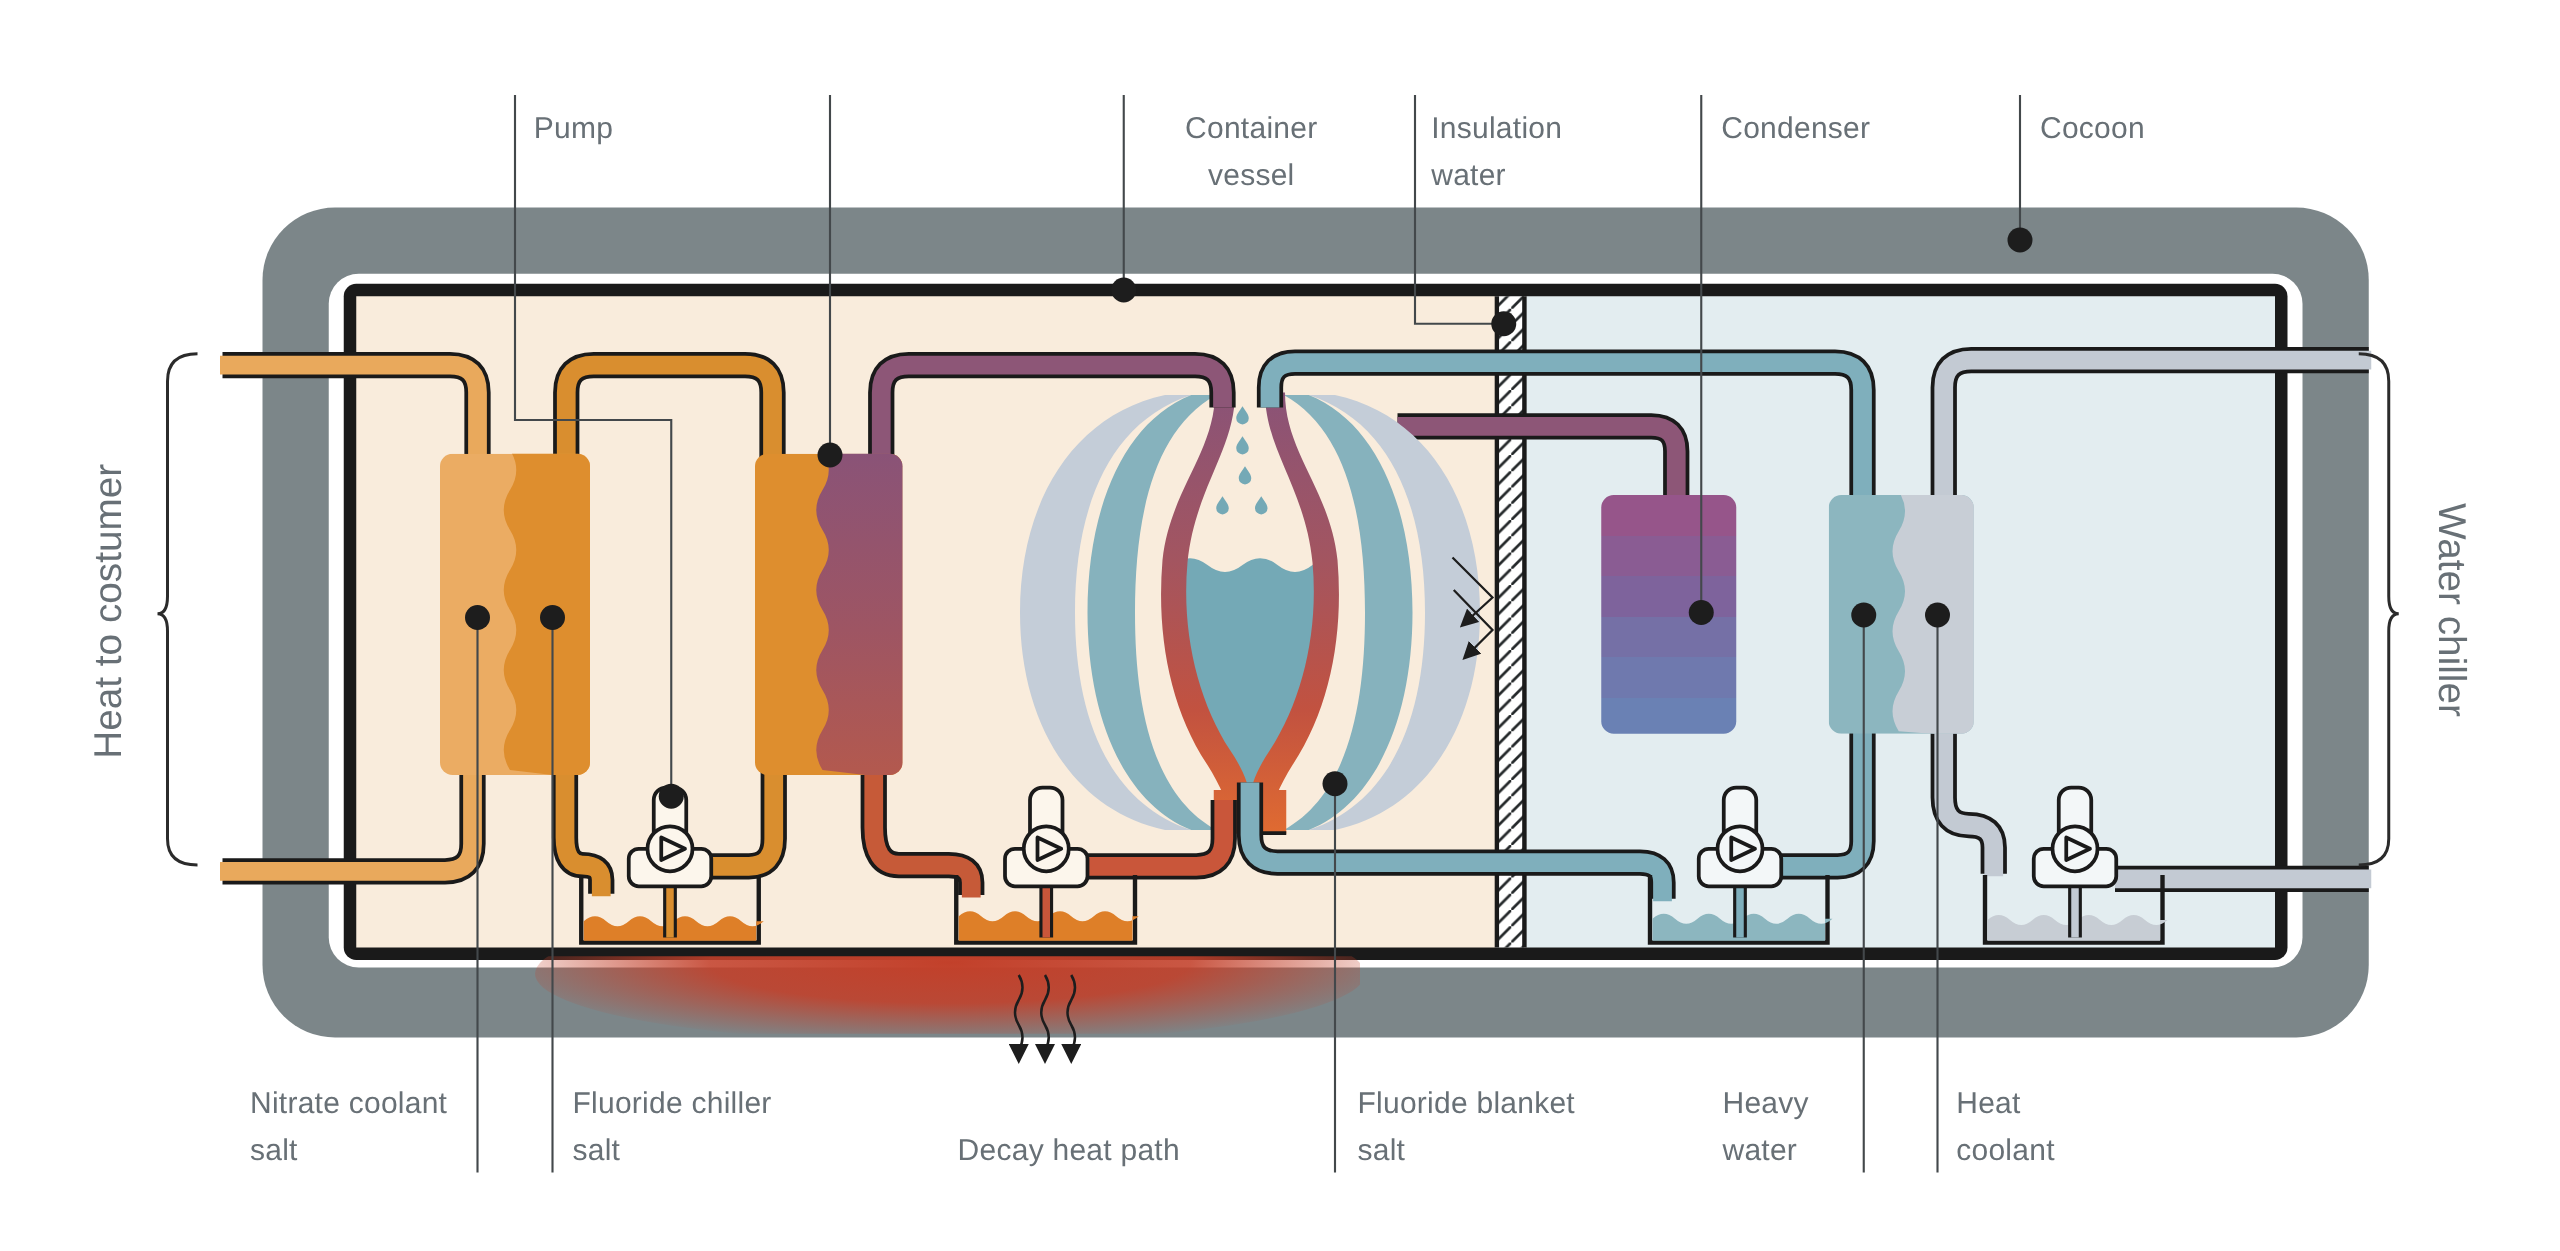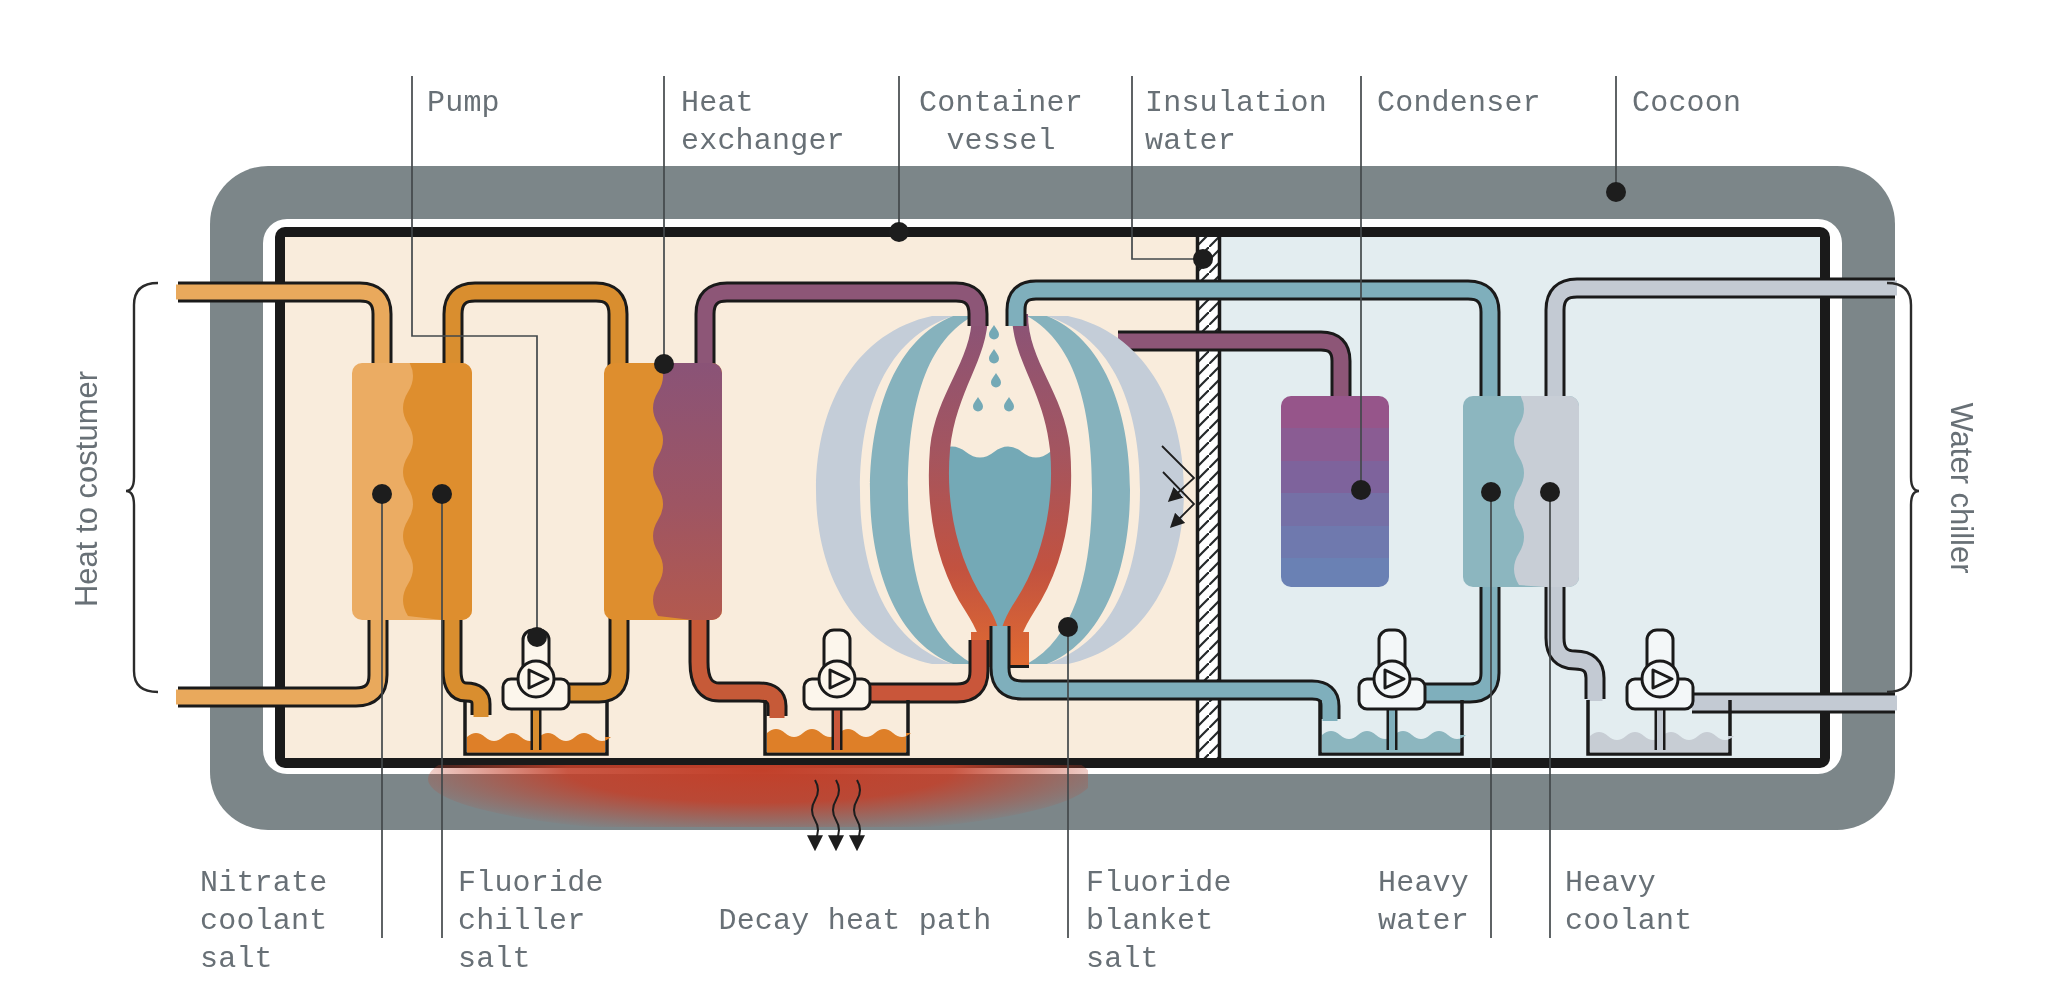--- a/index.html
+++ b/index.html
@@ -1,20 +1,20 @@
 <!DOCTYPE html>
 <html style="--cocoon-gray: #7C8689; --outline-black: #1A1A1A; --hot-zone-cream: #F9ECDC; --cold-zone-blue: #E3EDF0; --nitrate-salt-light-orange: #E9A95C; --fluoride-coolant-orange: #DE8E2E; --tank-salt-orange: #DE7F28; --hot-salt-red: #C2402A; --purple-vapor: #8D5677; --heavy-water-teal: #7FAFBC; --flask-liquid-teal: #74A9B6; --fluoride-blanket-slate: #C4CDD8; --water-coolant-gray: #C3CAD3; --condenser-top-purple: #96558A; --condenser-bottom-blue: #6A81B4; --label-gray: #687076;"><head>
 <meta charset="utf-8">
 <style>
   html,body{margin:0;padding:0;background:#fff;}
   .stage{position:relative;width:2048px;height:1001px;overflow:hidden;background:#fff;
          font-family:"Liberation Sans", sans-serif;}
   .stage svg{position:absolute;left:0;top:0;}
-  .lbl{position:absolute;font-size:30px;line-height:38px;color:var(--label-gray,#687076);
-       letter-spacing:.2px;font-family:Liberation Mono, monospace;}
+  .lbl{position:absolute;font-size:24px;line-height:38px;color:var(--label-gray,#687076);
+       letter-spacing:.2px;}
   .lbl.rt{}
   .vlbl{position:absolute;white-space:nowrap;font-size:31px;color:var(--label-gray,#687076);}
   .vlbl.left{transform:translate(-50%,-50%) rotate(-90deg);}
   .vlbl.right{transform:translate(-50%,-50%) rotate(90deg);}
   
   .ink{stroke:var(--outline-black,#1a1a1a);}
   .cream{fill:var(--hot-zone-cream,#F9ECDC);} .blue{fill:var(--cold-zone-blue,#E3EDF0);}
   .cocoon{fill:var(--cocoon-gray,#7C8689);}
   .callout{stroke:#43484b;stroke-width:1.7;fill:none;}
   .dot{fill:#1d1d1d;}
@@ -300,28 +300,27 @@
     <circle class="dot" cx="1616" cy="192" r="10"></circle>
     <circle class="dot" cx="382" cy="494" r="10"></circle>
     <circle class="dot" cx="442" cy="494" r="10"></circle>
     <circle class="dot" cx="1068" cy="627" r="10"></circle>
     <circle class="dot" cx="1491" cy="492" r="10"></circle>
     <circle class="dot" cx="1550" cy="492" r="10"></circle>
   </g>
 </svg>
 
   <div class="lbl" style="left:427px;top:84px;">Pump</div>
-  <div class="lbl" style="left:681px;top:84px;width:170px;">Heat exchanger</div>
   <div class="lbl" style="left:916px;top:84px;width:170px;text-align:center;">Container vessel</div>
   <div class="lbl" style="left:1145px;top:84px;width:170px;">Insulation water</div>
   <div class="lbl" style="left:1377px;top:84px;text-align:center;">Condenser</div>
   <div class="lbl" style="left:1632px;top:84px;">Cocoon</div>
 
   <div class="lbl rt" style="left:200px;top:864px;width:175px;">Nitrate coolant salt</div>
   <div class="lbl" style="left:458px;top:864px;width:185px;">Fluoride chiller salt</div>
   <div class="lbl" style="left:640px;top:902px;width:430px;text-align:center;">Decay heat path</div>
   <div class="lbl" style="left:1086px;top:864px;width:190px;">Fluoride blanket salt</div>
   <div class="lbl rt" style="left:1378px;top:864px;width:100px;">Heavy water</div>
-  <div class="lbl" style="left:1565px;top:864px;width:120px;">Heavy coolant</div>
+  <div class="lbl" style="left:1565px;top:864px;width:120px;">Heat coolant</div>
 
   <div class="vlbl left" style="left:87px;top:489px;">Heat to costumer</div>
   <div class="vlbl right" style="left:1961px;top:488px;">Water chiller</div>
 </div>
 
 </body></html>

